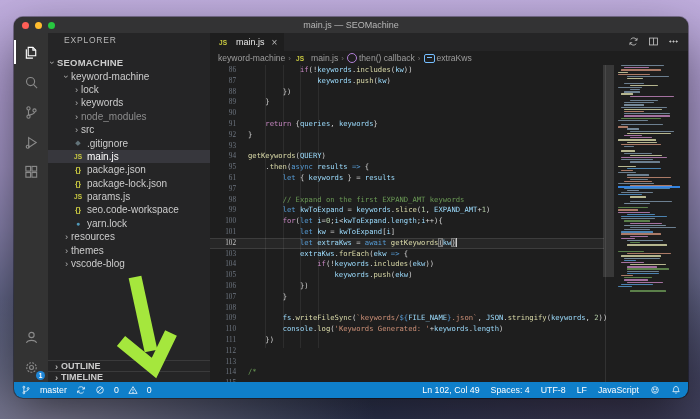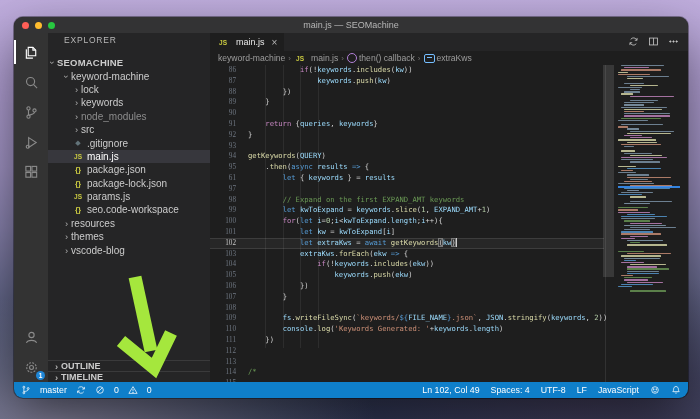--- a/index.html
+++ b/index.html
@@ -194,20 +194,24 @@
               <span class="ficon fi-json">{}</span>
               <span class="lbl">package-lock.json</span>
             </div>
             <div class="trow" style="padding-left: 24px;">
               <span class="ficon fi-js">JS</span>
               <span class="lbl">params.js</span>
             </div>
             <div class="trow" style="padding-left: 24px;">
               <span class="ficon fi-json">{}</span>
               <span class="lbl">seo.code-workspace</span>
+            </div>
+            <div class="trow" style="padding-left: 24px;">
+              <span class="ficon fi-yarn">●</span>
+              <span class="lbl">yarn.lock</span>
             </div>
             <div class="trow" style="padding-left: 14px;">
               <span class="chev">›</span>
               <span class="lbl">resources</span>
             </div>
             <div class="trow" style="padding-left: 14px;">
               <span class="chev">›</span>
               <span class="lbl">themes</span>
             </div>
             <div class="trow" style="padding-left: 14px;">

